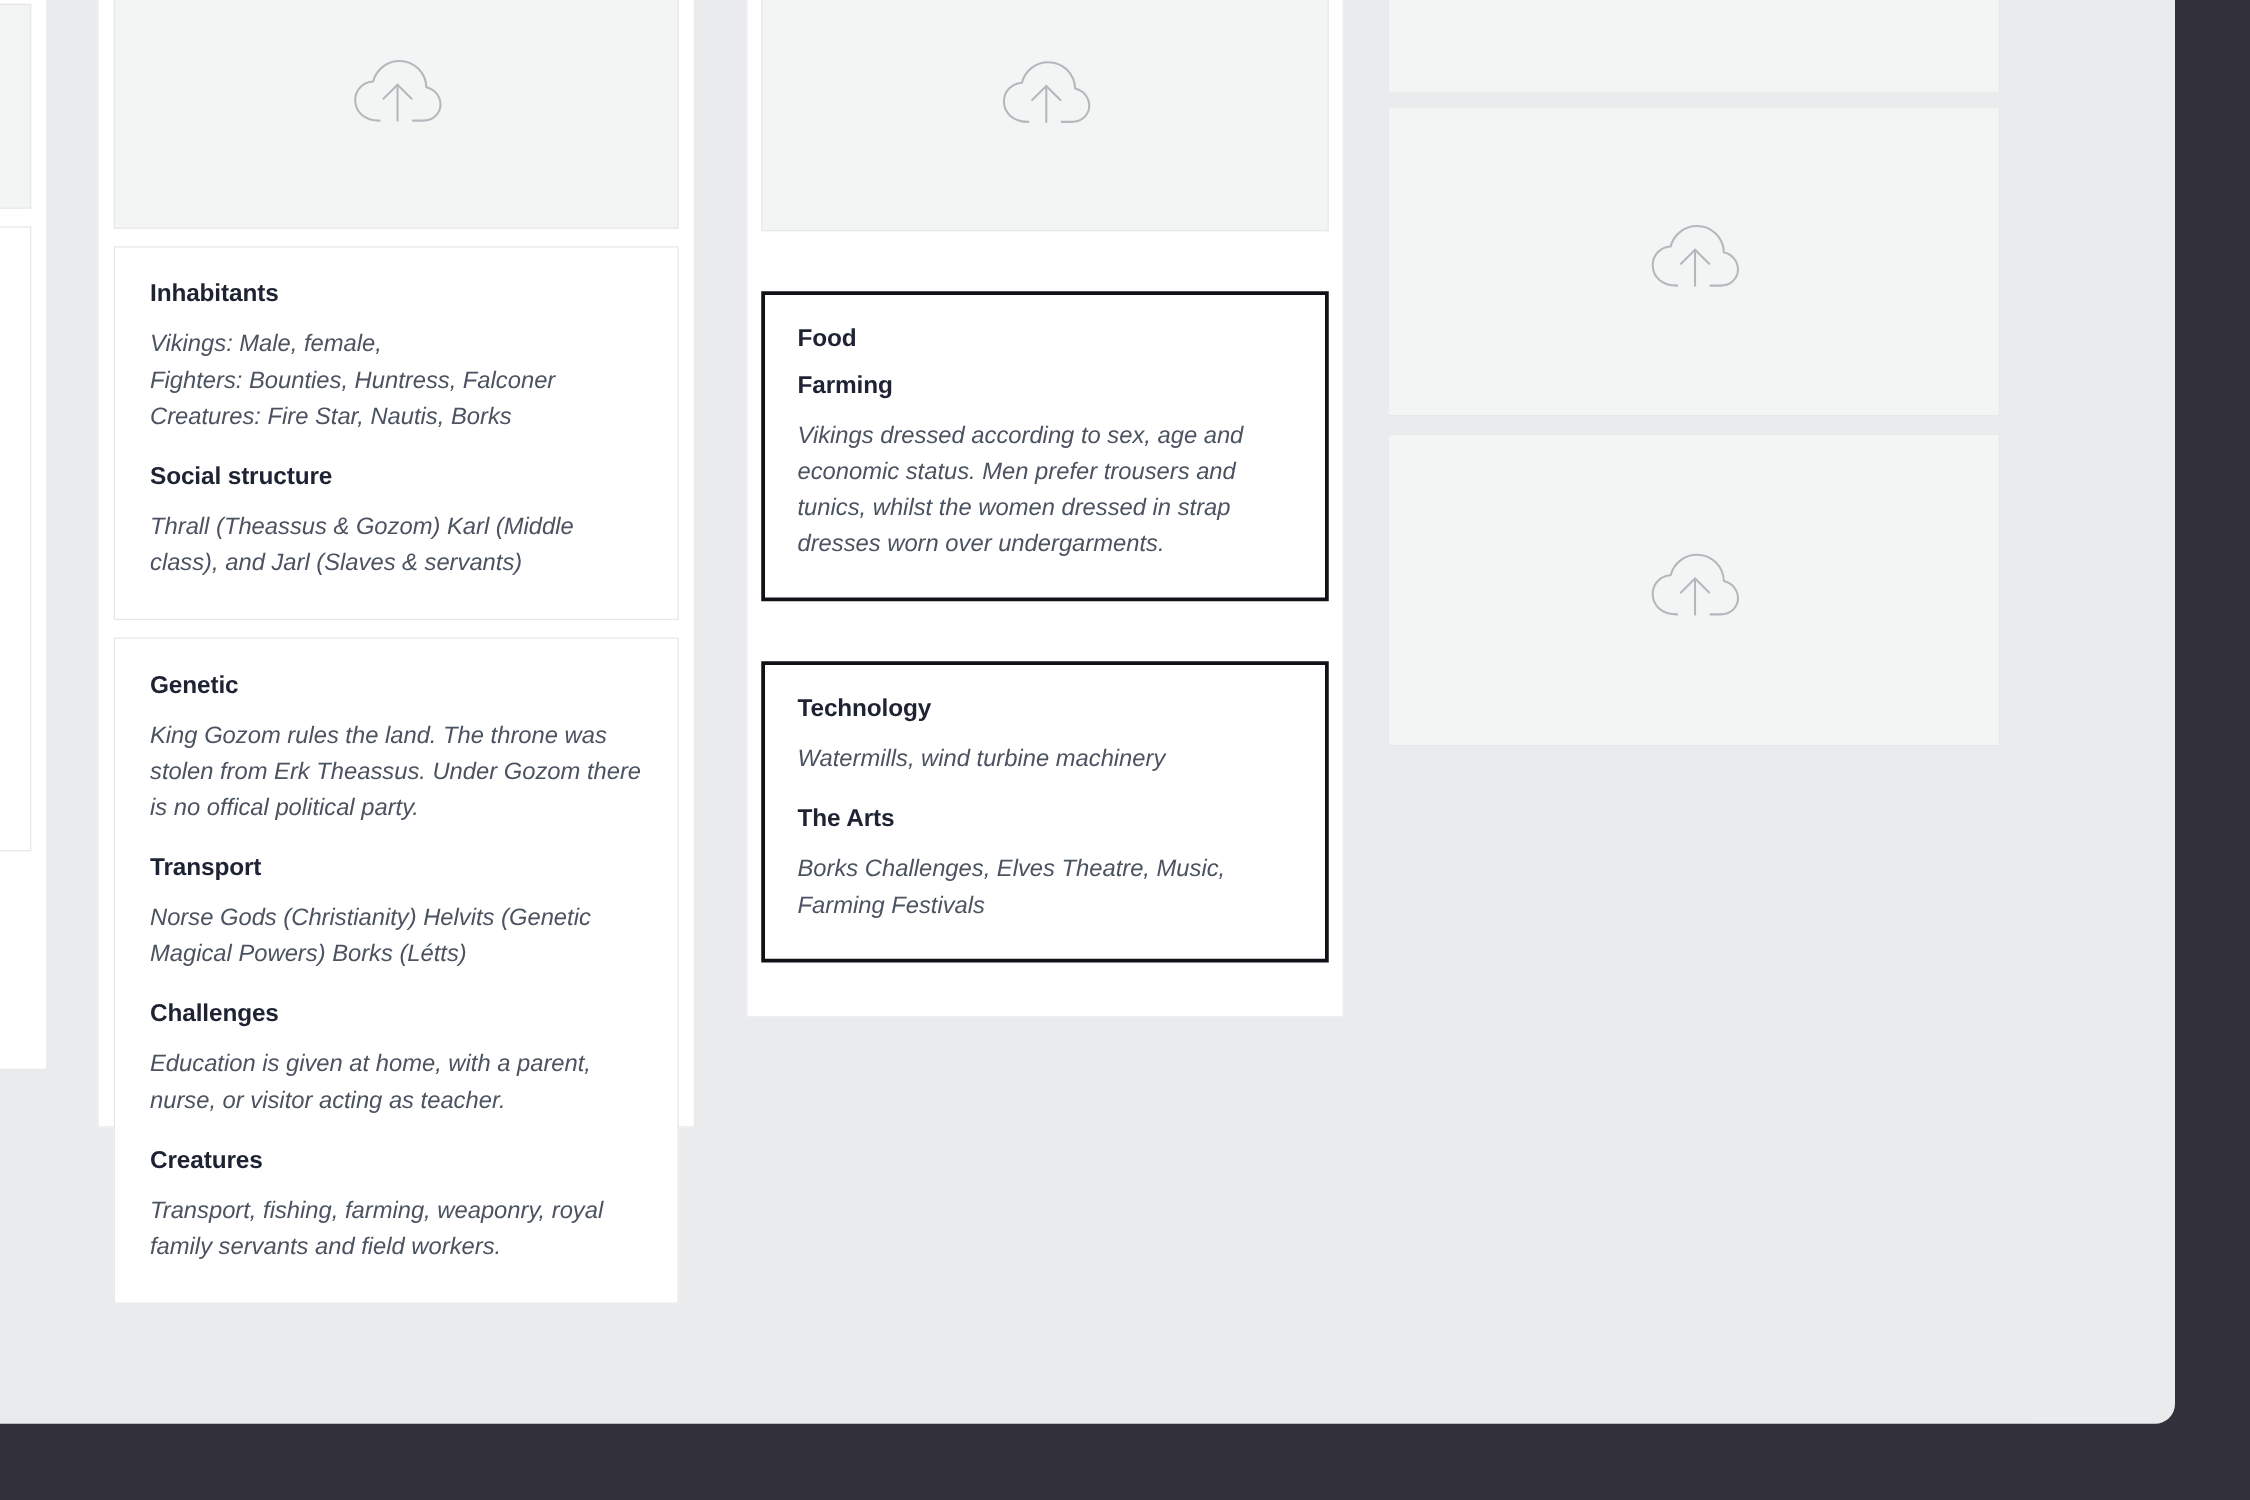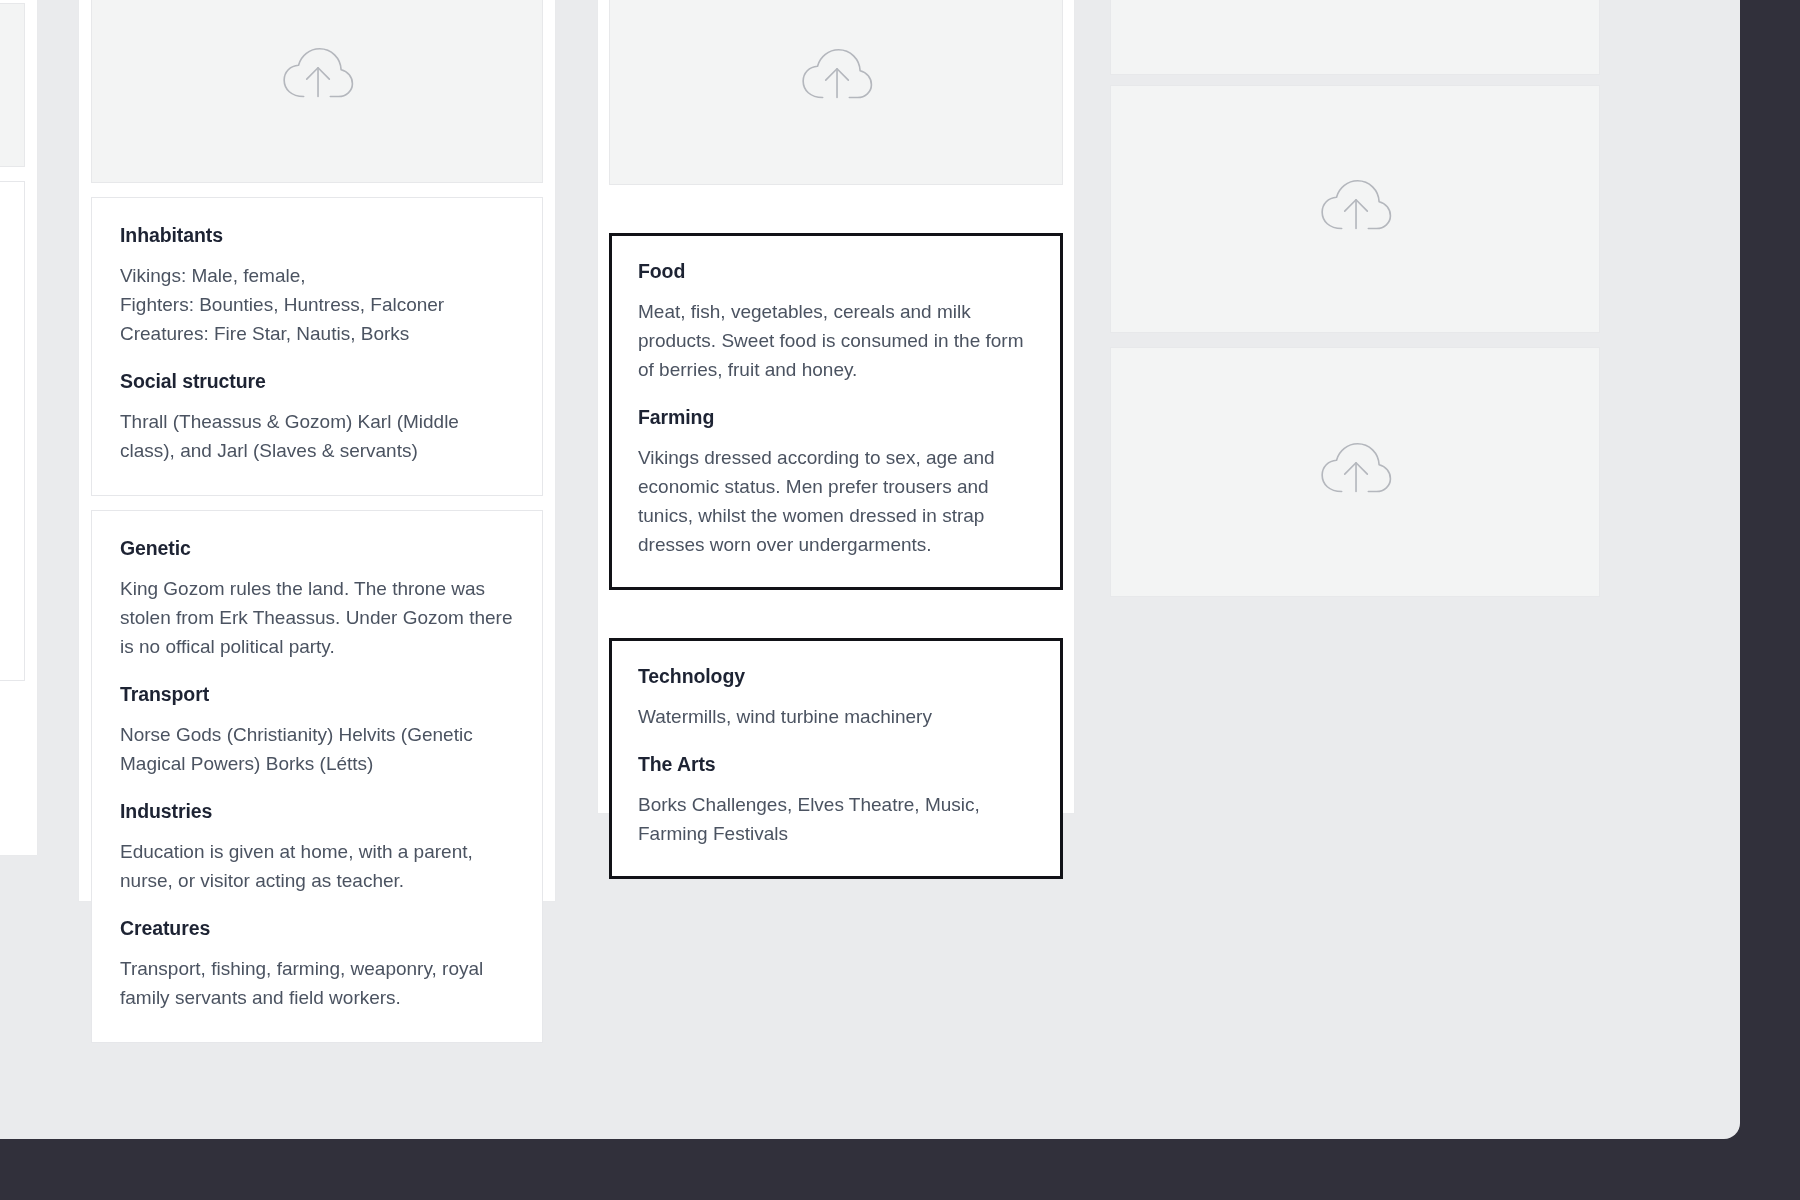--- a/index.html
+++ b/index.html
@@ -123,20 +123,21 @@
     margin: 0 0 14px 0;
     letter-spacing: -0.1px;
   }
 
   .sect-body {
     font-size: 19px;
     line-height: 29px;
     color: #4b5361;
     margin: 0 0 22px 0;
     white-space: pre-line;
+    font-style: italic;
   }
 
   .sect-body:last-child { margin-bottom: 0; }
 
   #col-clipped .card { height: 500px; margin-top: 14px; }
 </style>
 </head>
 <body>
 
 <div id="stage">
@@ -166,40 +167,39 @@
 Creatures: Fire Star, Nautis, Borks</p>
         <h3 class="sect-title">Social structure</h3>
         <p class="sect-body">Thrall (Theassus &amp; Gozom) Karl (Middle class), and Jarl (Slaves &amp; servants)</p>
       </div>
 
       <div class="card">
         <h3 class="sect-title">Genetic</h3>
         <p class="sect-body">King Gozom rules the land. The throne was stolen from Erk Theassus. Under Gozom there is no offical political party.</p>
         <h3 class="sect-title">Transport</h3>
         <p class="sect-body">Norse Gods (Christianity) Helvits (Genetic Magical Powers) Borks (Létts)</p>
-        <h3 class="sect-title">Industries</h3>
+        <h3 class="sect-title">Challenges</h3>
         <p class="sect-body">Education is given at home, with a parent, nurse, or visitor acting as teacher.</p>
         <h3 class="sect-title">Creatures</h3>
         <p class="sect-body">Transport, fishing, farming, weaponry, royal family servants and field workers.</p>
       </div>
     </div>
 
     <div class="column" id="col-food">
 
       <div class="placeholder">
         <svg class="cloud-icon" width="78" height="64" viewBox="0 0 76 62">
           <path d="M25 50 C13 50 6 43 6 34 C6 26 12 20 20 19.5 C22.5 10 31 3.5 40.5 3.5 C52 3.5 61 12.5 61.5 24 C68 25.5 72.5 31 72.5 37.5 C72.5 44.5 66.5 50 59 50 L51 50"></path>
           <line x1="39" y1="50" x2="39" y2="22"></line>
           <polyline points="28,33 39,22 50,33"></polyline>
         </svg>
       </div>
 
       <div class="card selected">
         <h3 class="sect-title">Food</h3>
-        <p class="sect-body">Meat, fish, vegetables, cereals and milk products. Sweet food is consumed in the form of berries, fruit and honey.</p>
         <h3 class="sect-title">Farming</h3>
         <p class="sect-body">Vikings dressed according to sex, age and economic status. Men prefer trousers and tunics, whilst the women dressed in strap dresses worn over undergarments.</p>
       </div>
 
       <div class="card selected">
         <h3 class="sect-title">Technology</h3>
         <p class="sect-body">Watermills, wind turbine machinery</p>
         <h3 class="sect-title">The Arts</h3>
         <p class="sect-body">Borks Challenges, Elves Theatre, Music, Farming Festivals</p>
       </div>

